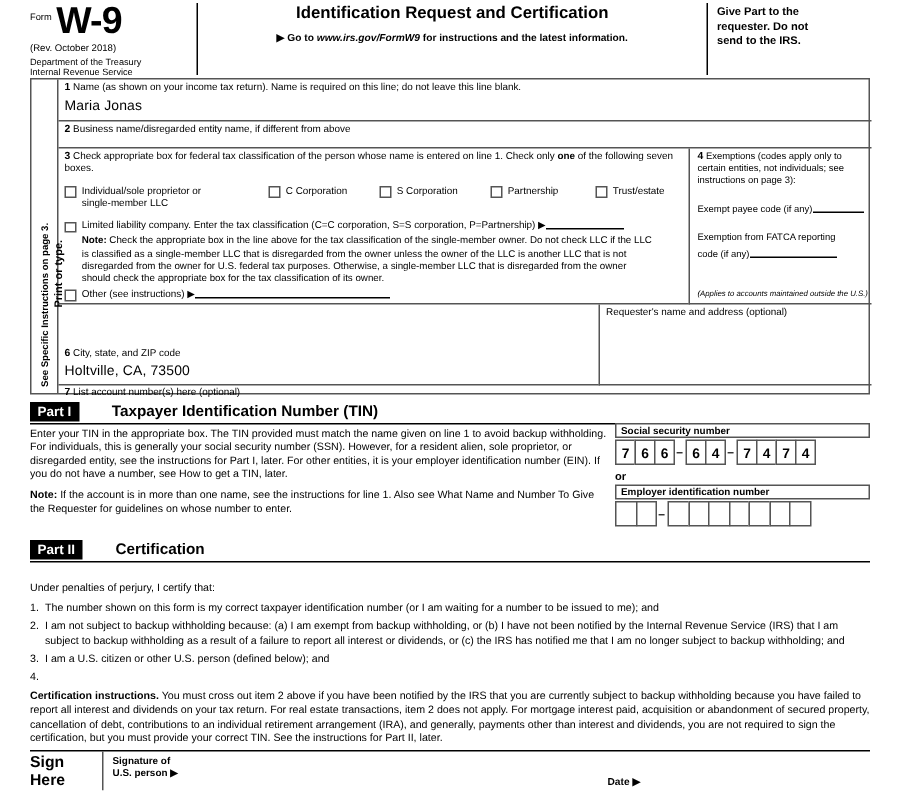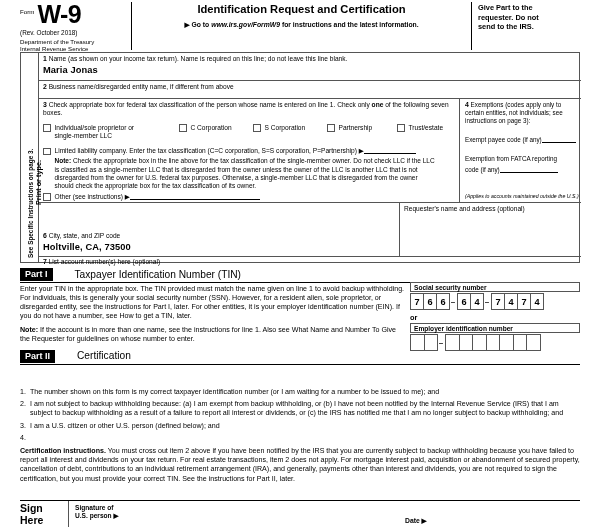--- a/index.html
+++ b/index.html
@@ -135,21 +135,21 @@
   .vline { border-left: 1px solid #555; }
 
   .lbl {
     font-size: 6.6px;
     line-height: 8.4px;
   }
   .lbl b { font-weight: bold; }
   .num { font-weight: bold; font-size: 6.9px; }
   .filled {
     font-size: 9.3px;
-    font-weight: bold;
+    font-weight: normal;
     margin-top: 2px;
     letter-spacing: 0.1px;
   }
 
   
   #line1 { top: 0; width: 542px; height: 28px; }
   #line1 .inner { padding: 2px 0 0 4px; }
   
   #line2 { top: 28px; width: 542px; height: 18px; }
   #line2 .inner { padding: 2px 0 0 4px; }
@@ -212,21 +212,21 @@
     display: inline-block;
     background: #000;
     color: #fff;
     font-size: 9px;
     font-weight: bold;
     padding: 1px 5px 1.5px 5px;
     line-height: 10px;
   }
   .parttitle {
     font-size: 10.2px;
-    font-weight: normal;
+    font-weight: bold;
     margin-left: 22px;
   }
   #part1hdr {
     position: absolute;
     left: 20px; top: 268px;
     width: 560px;
     border-bottom: 1.6px solid #000;
     padding-bottom: 1px;
     display: flex;
     align-items: center;
@@ -279,21 +279,21 @@
   .orlbl {
     font-size: 7.4px;
     font-weight: bold;
     margin: 3px 0 1px 0;
   }
   .eincell { width: 14.5px; height: 17px; }
 
   
   #part2hdr {
     position: absolute;
-    left: 20px; top: 350px;
+    left: 20px; top: 360px;
     width: 560px;
     border-bottom: 1.6px solid #000;
     padding-bottom: 1px;
     display: flex;
     align-items: baseline;
   }
   #part2body {
     position: absolute;
     left: 20px; top: 388px;
     width: 562px;
@@ -537,20 +537,21 @@
       <div class="dcell eincell"></div>
     </div>
   </div>
 
   <div id="part2hdr">
     <span class="partbar">Part II</span>
     <span class="parttitle">Certification</span>
   </div>
 
   <div id="part2body">
+    <div class="under">Under penalties of perjury, I certify that:</div>
     <div class="item">
       <span class="n">1.</span>
       <span>The number shown on this form is my correct taxpayer identification number (or I am waiting for a number to be issued to me); and</span>
     </div>
     <div class="item">
       <span class="n">2.</span>
       <span>I am not subject to backup withholding because: (a) I am exempt from backup withholding, or (b) I have not been notified by the Internal Revenue Service (IRS) that I am subject to backup withholding as a result of a failure to report all interest or dividends, or (c) the IRS has notified me that I am no longer subject to backup withholding; and</span>
     </div>
     <div class="item">
       <span class="n">3.</span>

